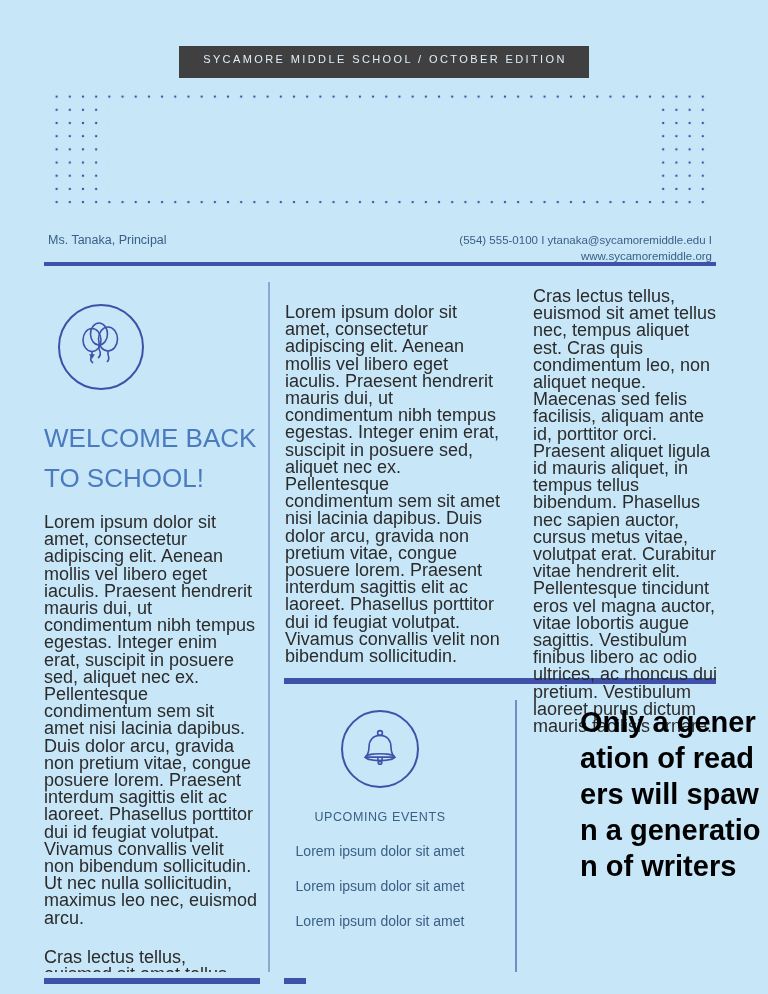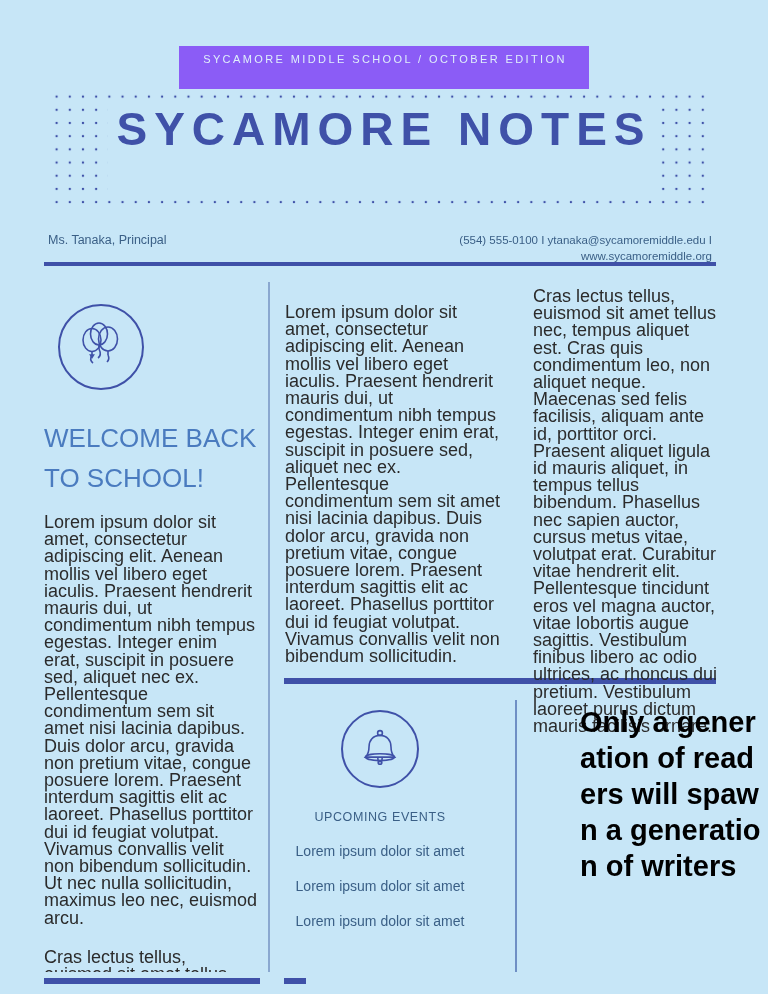--- a/index.html
+++ b/index.html
@@ -23,25 +23,25 @@
 
   
   .kicker-wrap {
     position: absolute;
     left: 0; right: 0;
     top: 46px;
     text-align: center;
   }
   .kicker {
     display: inline-block;
-    background: #8b5cf6;
+    background: #404040;
     color: #dfeffb;
     font-size: 11px;
     letter-spacing: 2.4px;
-    padding: 7px 22px 24px 24px;
+    padding: 7px 22px 13px 24px;
     font-weight: 400;
     white-space: nowrap;
   }
 
   .dotband {
     position: absolute;
     left: 48px;
     top: 88px;
     width: 664px;
     height: 124px;
@@ -259,21 +259,20 @@
 <body>
 
 <div class="page">
 
   <div class="kicker-wrap">
     <div class="kicker">SYCAMORE MIDDLE SCHOOL / OCTOBER EDITION</div>
   </div>
 
   <div class="dotband"></div>
   <div class="title-mask"></div>
-  <div class="masthead-title">SYCAMORE NOTES</div>
 
   <div class="contact-row">
     <div class="principal">Ms. Tanaka, Principal</div>
     <div class="contact-right">(554) 555-0100 I ytanaka@sycamoremiddle.edu I www.sycamoremiddle.org</div>
   </div>
 
   <div class="rule-top"></div>
 
   <div class="vdiv-1"></div>
   <div class="vdiv-2"></div>

